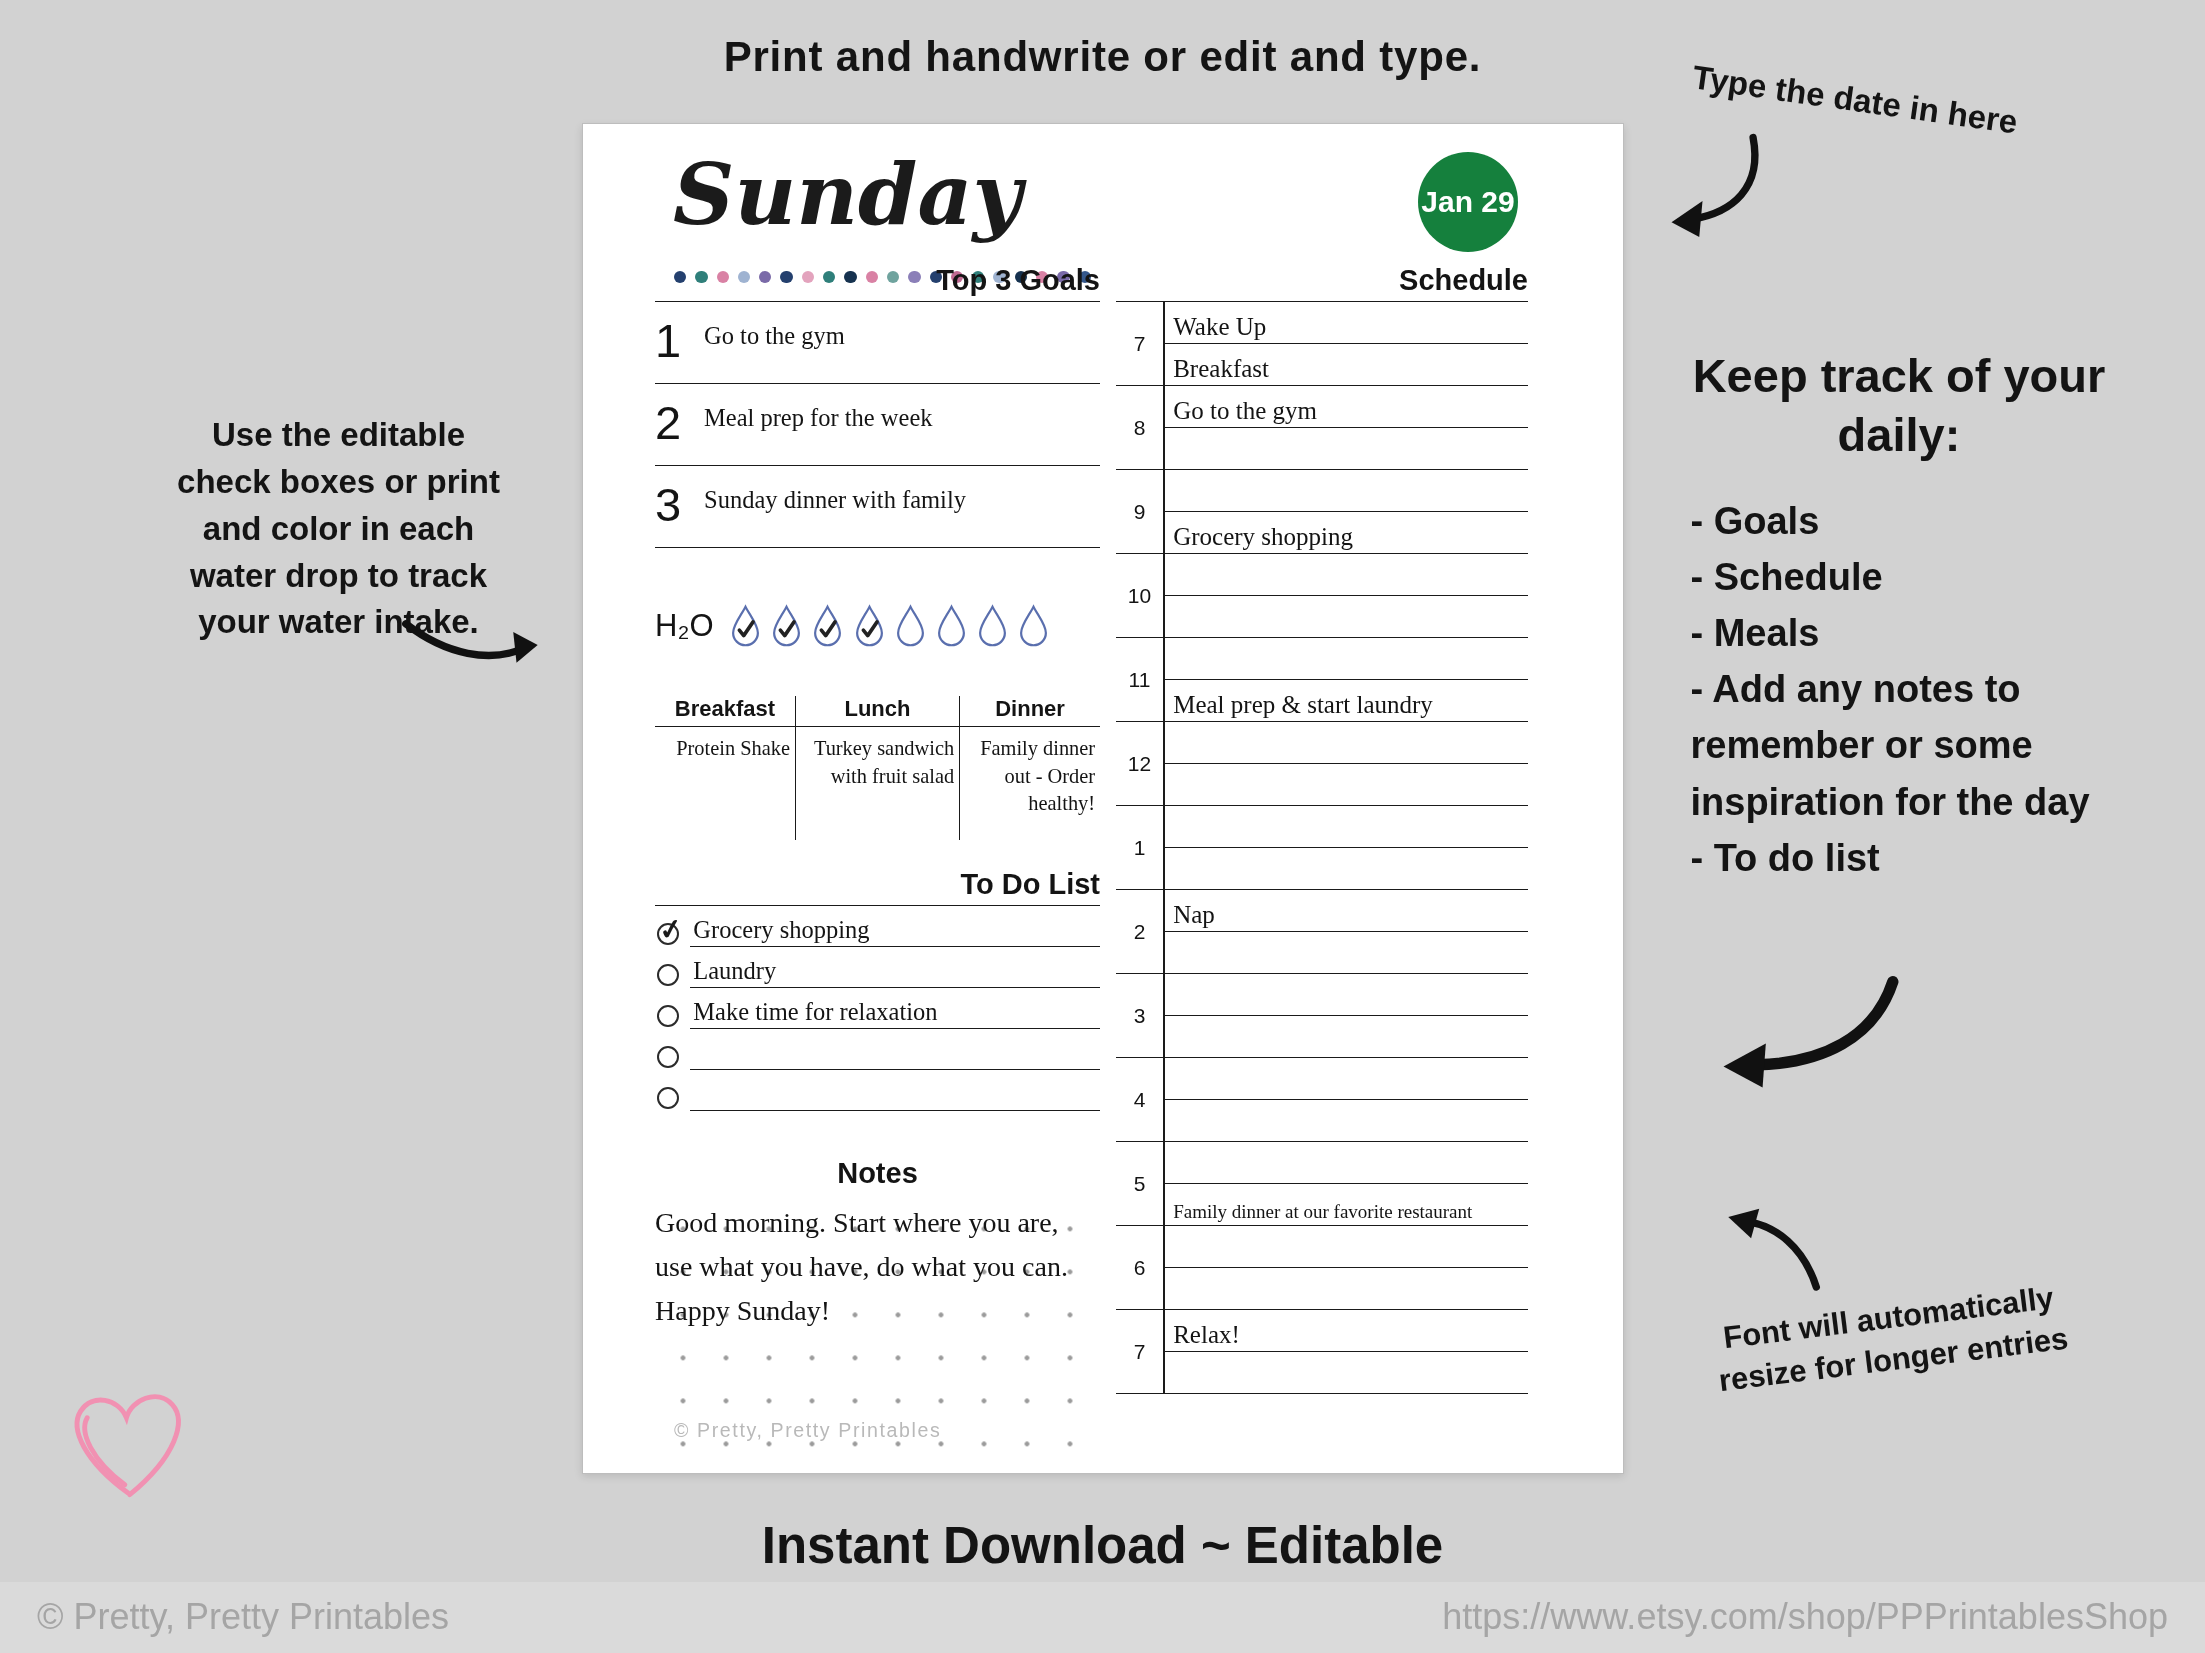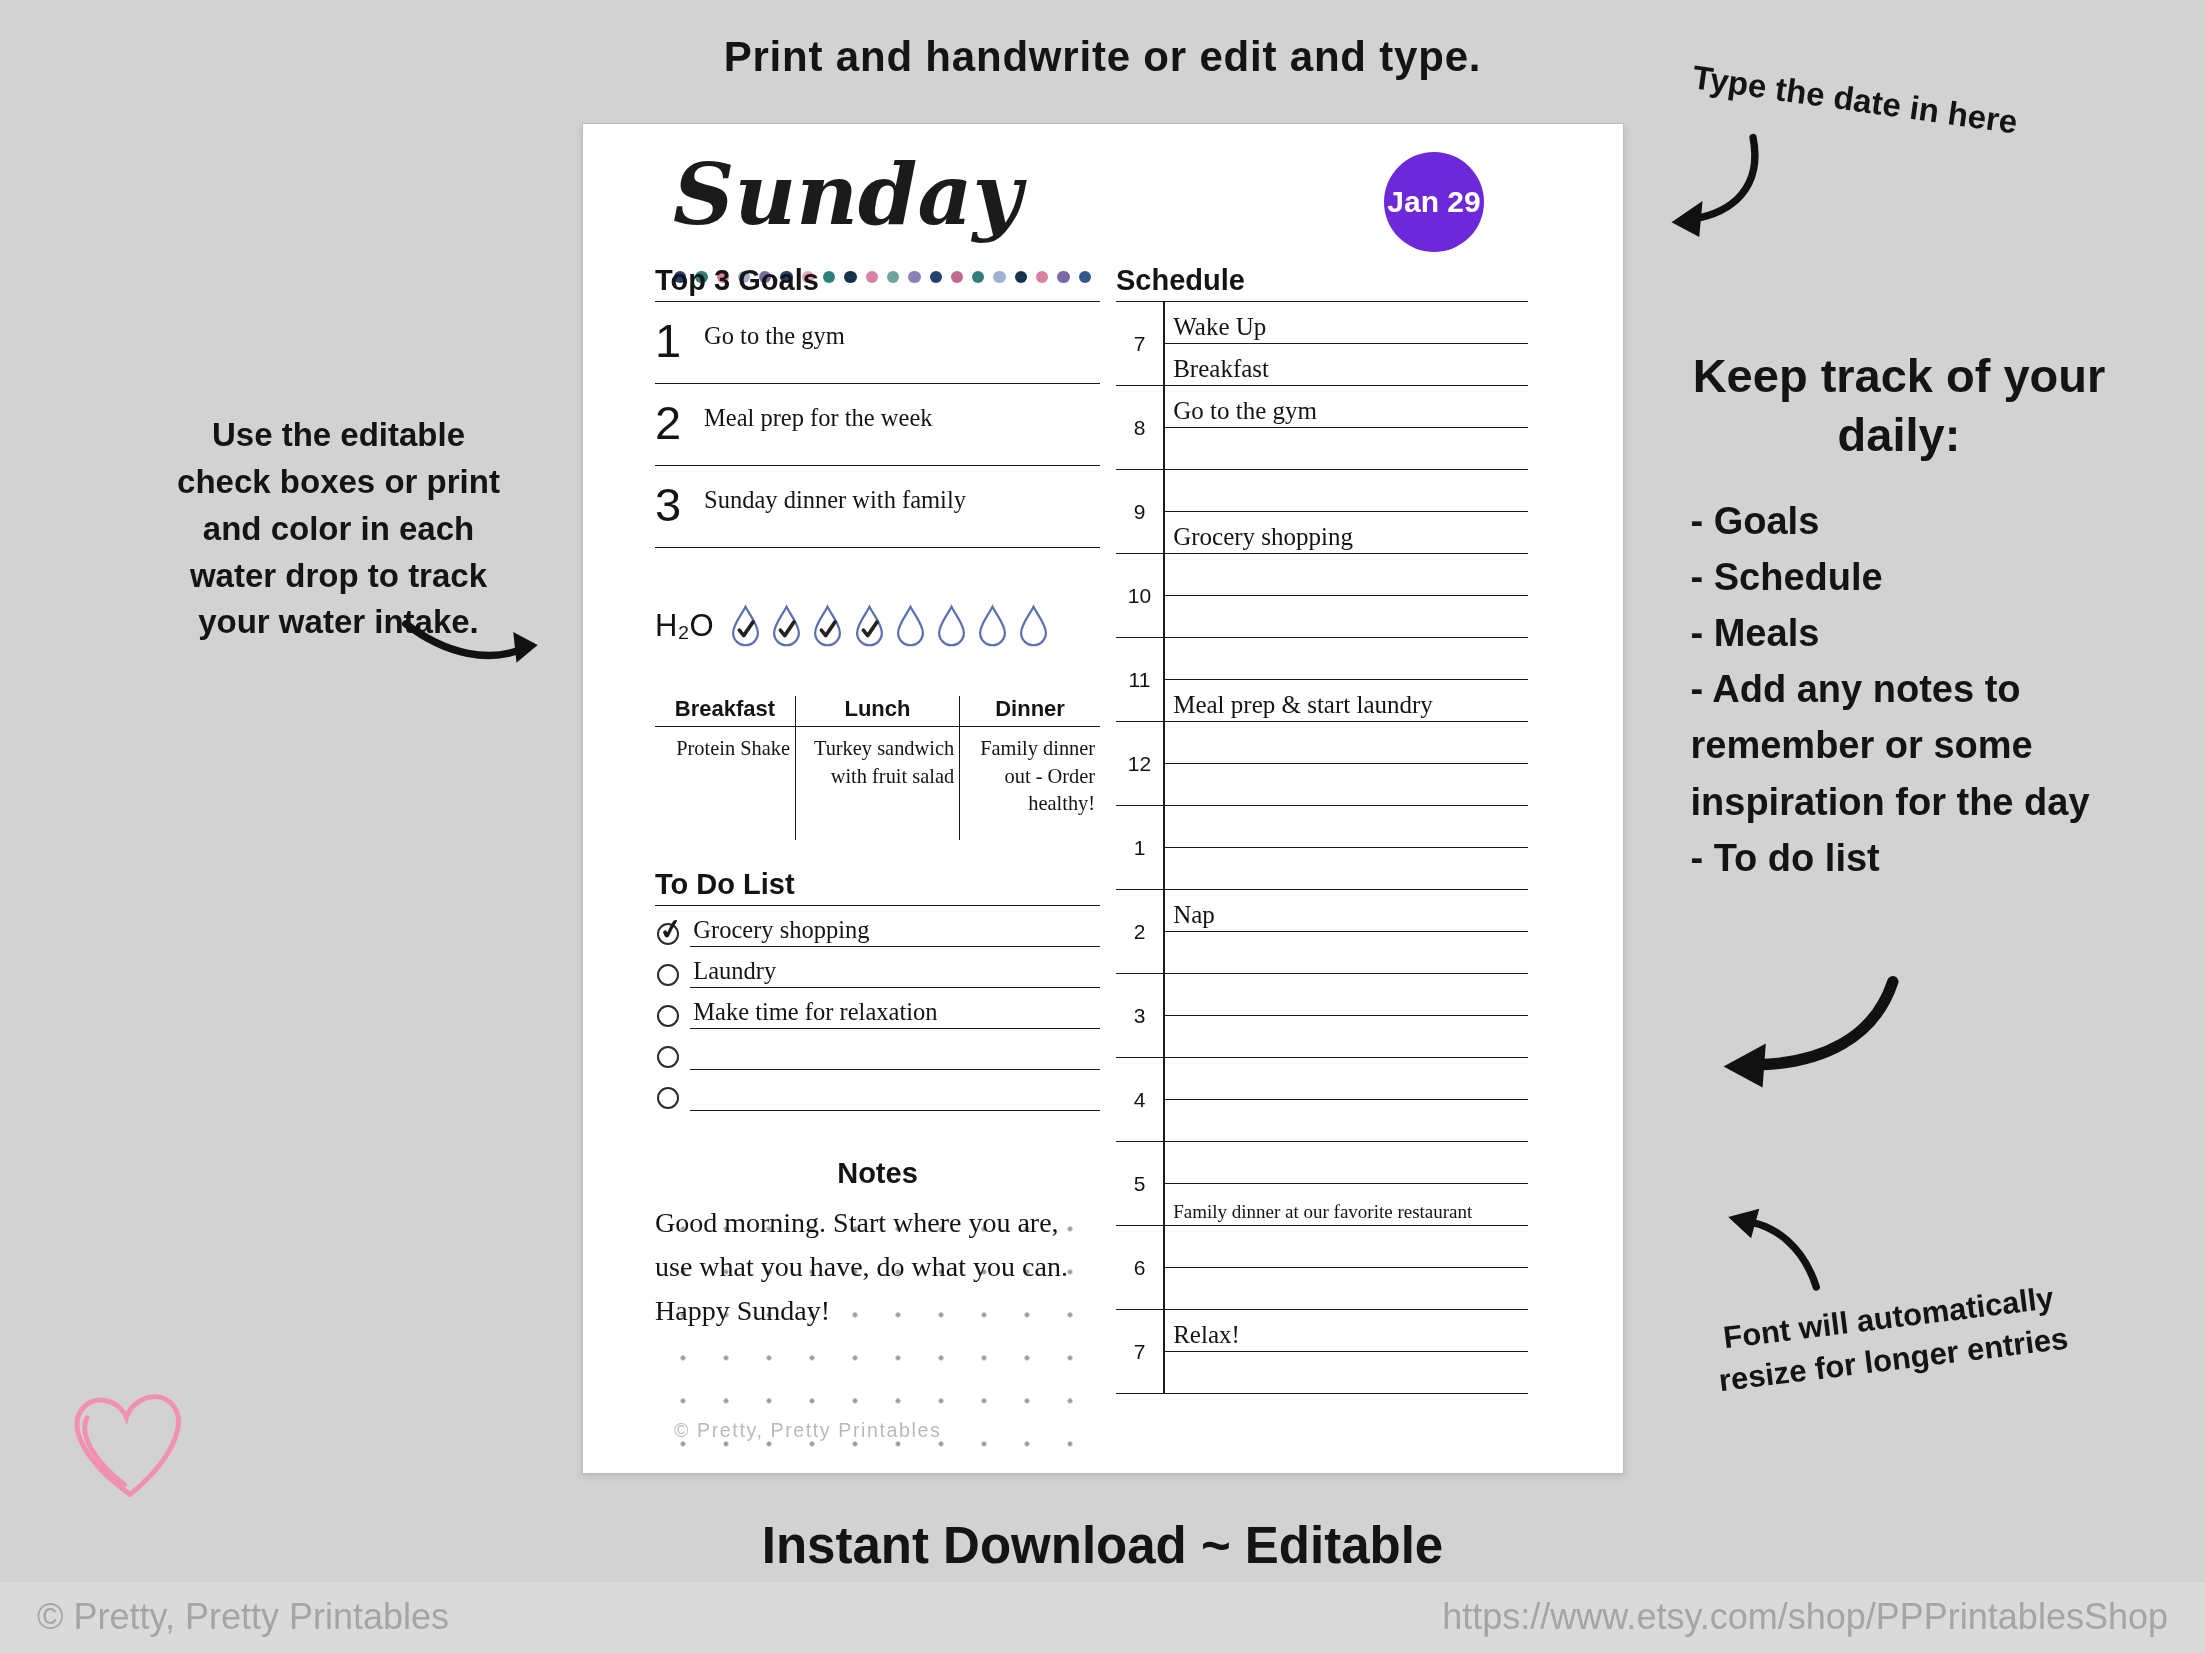--- a/index.html
+++ b/index.html
@@ -25,29 +25,29 @@
   .arrow { position:absolute; }
   .arrow path { fill:none; stroke:#111; stroke-linecap:round; }
   .arrow polygon { fill:#111; }
 
   .heart { position:absolute; left:61px; top:1380px; }
   .heart path { fill:none; stroke:#f191b2; stroke-width:6; stroke-linecap:round; }
 
   
   .card { position:absolute; left:582px; top:123px; width:1042px; height:1351px; background:#ffffff; border:0.8px solid #bdbdbd; box-shadow:0 2.5px 8.2px rgba(0,0,0,0.12); }
   .sunday { position:absolute; left:90px; top:19.6px; font-family:"DejaVu Serif", serif; font-style:italic; font-weight:700; font-size:85px; color:#1b1b1b; }
-  .date-circle { position:absolute; left:801px; top:28px; width:100px; height:100px; border-radius:50%; background:#6d28d9; display:flex; align-items:center; justify-content:center; }
+  .date-circle { position:absolute; left:835px; top:28px; width:100px; height:100px; border-radius:50%; background:#15803d; display:flex; align-items:center; justify-content:center; }
   .date-circle span { color:#fff; font-size:30px; font-weight:700; }
   .dots { position:absolute; left:91px; top:147px; display:flex; gap:9px; }
   .dot { width:12.3px; height:12.3px; border-radius:50%; display:inline-block; }
 
   .left-col { position:absolute; left:72px; top:140px; width:445px; }
   .sched-col { position:absolute; left:533px; top:140px; width:412px; }
 
-  .col-head { text-align:left; font-size:29px; font-weight:600; padding-bottom:24px; border-bottom:1.6px solid #1a1a1a; height:38px; }
+  .col-head { text-align:right; font-size:29px; font-weight:600; padding-bottom:24px; border-bottom:1.6px solid #1a1a1a; height:38px; }
   .plain-head { text-align:center; font-size:29px; font-weight:600; height:36px; }
 
   .goal { display:flex; align-items:flex-start; height:82px; border-bottom:1.6px solid #1a1a1a; padding-top:14.7px; }
   .goal-num { font-size:47px; font-weight:400; width:36px; line-height:1; }
   .goal-text { font-family:"Liberation Serif", serif; font-size:24.5px; margin-left:13px; margin-top:4.9px; }
 
   .water { display:flex; align-items:center; gap:9px; margin-top:54px; height:47px; }
   .h2o { font-size:31px; font-weight:500; margin-right:6.5px; }
   .drop { display:inline-flex; }
 

